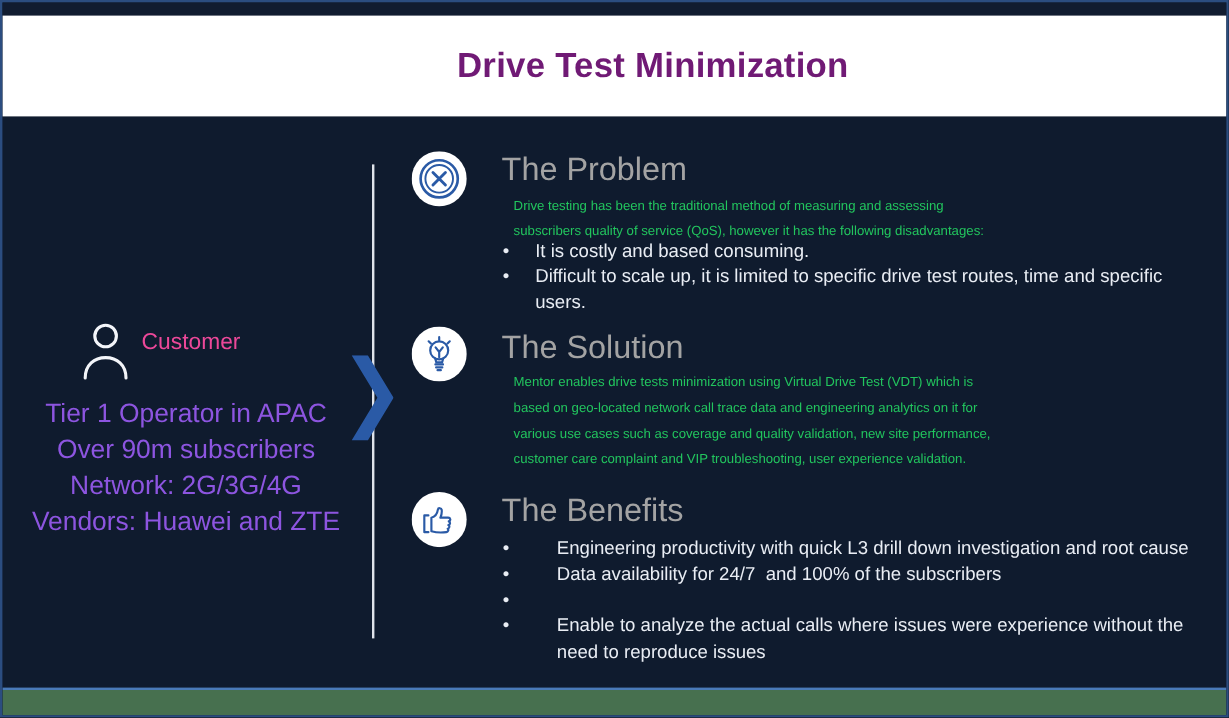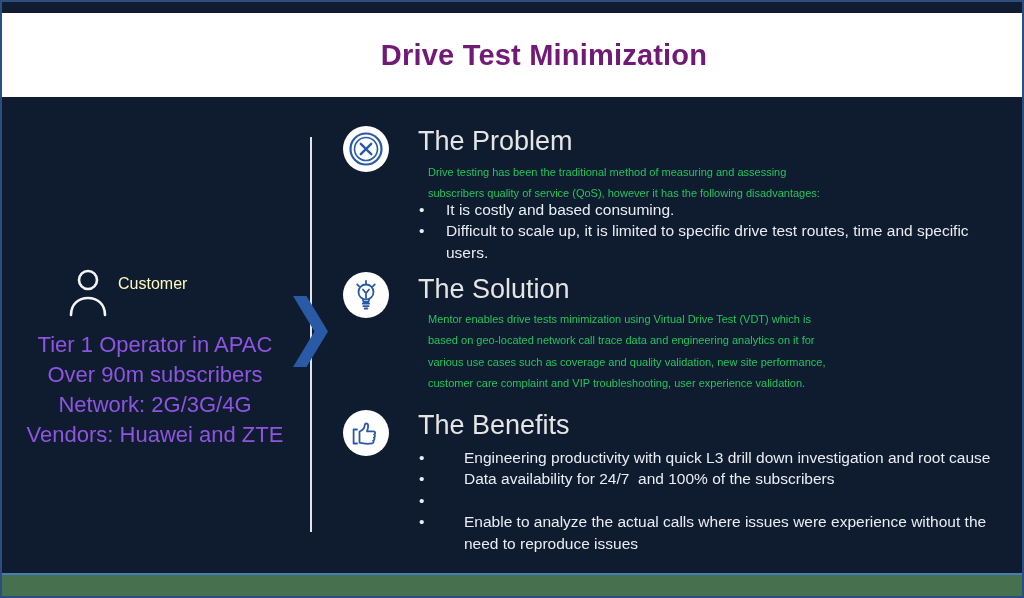--- a/index.html
+++ b/index.html
@@ -13,36 +13,36 @@
   .title-band h1{
     margin:0; line-height:84px; text-align:center; padding-left:64px;
     font-size:29px; font-weight:600; color:#701a75; letter-spacing:0.2px;
   }
   .content{position:relative; height:476px;}
   .footer-line{height:2px; background:#4a7ab8;}
   .footer-strip{height:21px; background:#47704f;}
 
   
   .person{position:absolute; left:66px; top:171px;}
-  .customer-label{position:absolute; left:116px; top:178px; color:#fef9c3; font-size:16px;}
+  .customer-label{position:absolute; left:116px; top:178px; color:#ec4899; font-size:19px;}
   .customer-details{
     position:absolute; left:16px; top:233px; width:274px; text-align:center;
     color:#8d55e0; font-size:22px; line-height:30px; white-space:pre-line;
   }
   .vline{position:absolute; left:308px; top:40px; width:2px; height:395px; background:#dfe3ea;}
   .chevron{position:absolute; left:291px; top:199px;}
 
   
   .badge{position:absolute; left:341px; width:46px; height:46px;}
   .badge-problem{top:29px;} .badge-solution{top:175px;} .badge-benefits{top:313px;}
 
   
   .sec-heading{
     position:absolute; left:416px; margin:0;
-    color:#e5e5e5; font-size:27px; font-weight:500; line-height:32px;
+    color:#a3a3a3; font-size:27px; font-weight:500; line-height:32px;
   }
   .h-problem{top:28px;} .h-solution{top:176px;} .h-benefits{top:312px;}
   .sec-text{
     position:absolute; left:426px; width:600px; margin:0;
     color:#22c55e; font-size:11px; line-height:21.4px; white-space:pre;
   }
   .t-problem{top:65px;} .t-solution{top:212px;}
   .bullets{position:absolute; left:417px; width:600px; margin:0; padding:0; list-style:none;}
   .b-problem{top:102px;} .b-benefits{top:350px;}
   .bullets li{display:flex; color:#e9edf4; font-size:15.5px; line-height:21.4px;}

